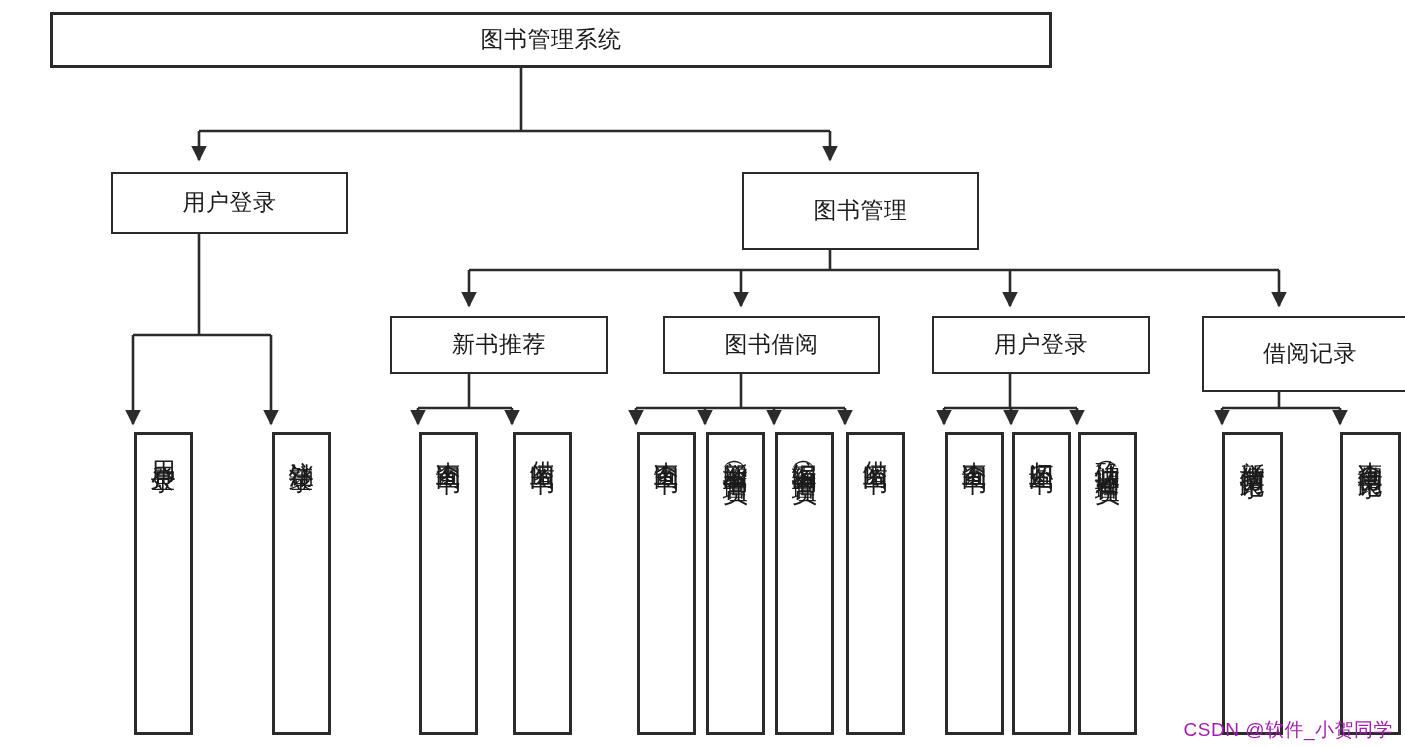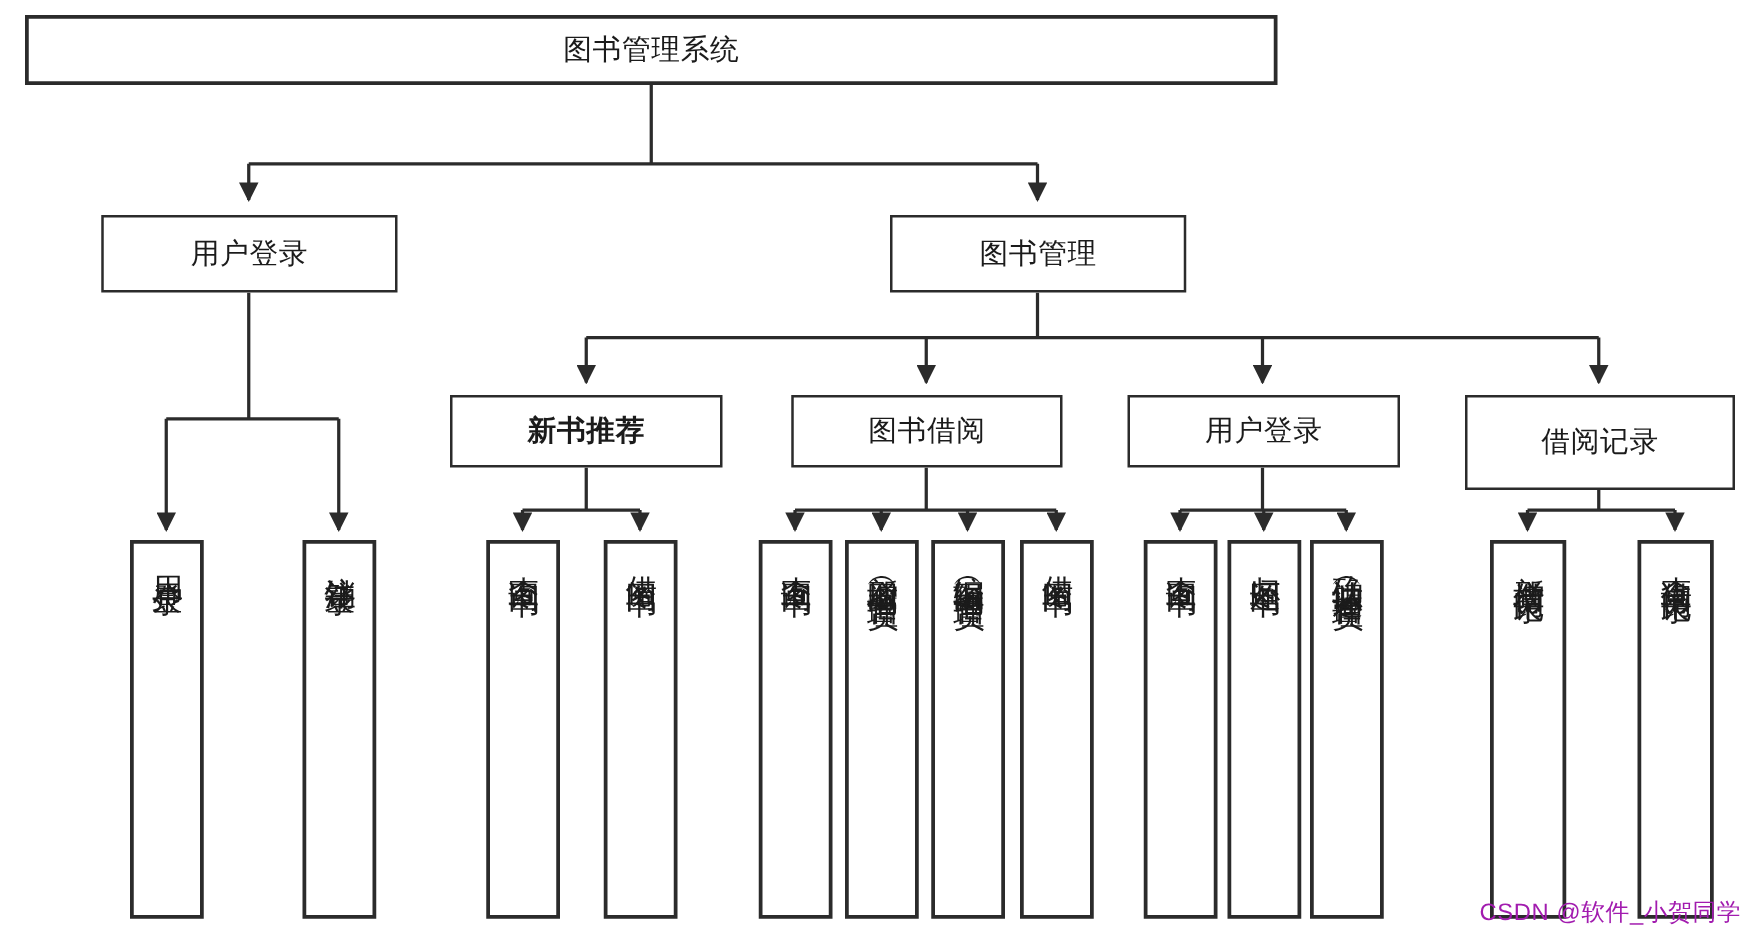--- a/index.html
+++ b/index.html
@@ -25,20 +25,21 @@
   
   .node{
     position:absolute;
     box-sizing:border-box;
     background:#ffffff;
     border:2.5px solid #2b2b2b;
     display:flex;
     align-items:center;
     justify-content:center;
     text-align:center;
+    margin-left:30px;
   }
   .node .label{
     display:block;
     line-height:1.12;
     letter-spacing:0.5px;
     color:#1b1b1b;
   }
   
   .node.root{ border-width:3px; }
   .node.root .label{ font-size:25px; }
@@ -128,25 +129,25 @@
   </svg>
 
   <div class="node root h" style="left:20px;top:12px;width:1002px;height:56px;">
     <span class="label">图书管理系统</span>
   </div>
 
   <div class="node h" style="left:81px;top:172px;width:237px;height:62px;">
     <span class="label">用户登录</span>
   </div>
 
-  <div class="node h" style="left:712px;top:172px;width:237px;height:62px;">
+  <div class="node h" style="left:712px;top:172px;width:237px;height:78px;">
     <span class="label">图书管理</span>
   </div>
 
-  <div class="node h" style="left:360px;top:316px;width:218px;height:58px;font-weight:bold;">
+  <div class="node h" style="left:360px;top:316px;width:218px;height:58px;">
     <span class="label">新书推荐</span>
   </div>
 
   <div class="node h" style="left:633px;top:316px;width:217px;height:58px;">
     <span class="label">图书借阅</span>
   </div>
 
   <div class="node h" style="left:902px;top:316px;width:218px;height:58px;">
     <span class="label">用户登录</span>
   </div>

